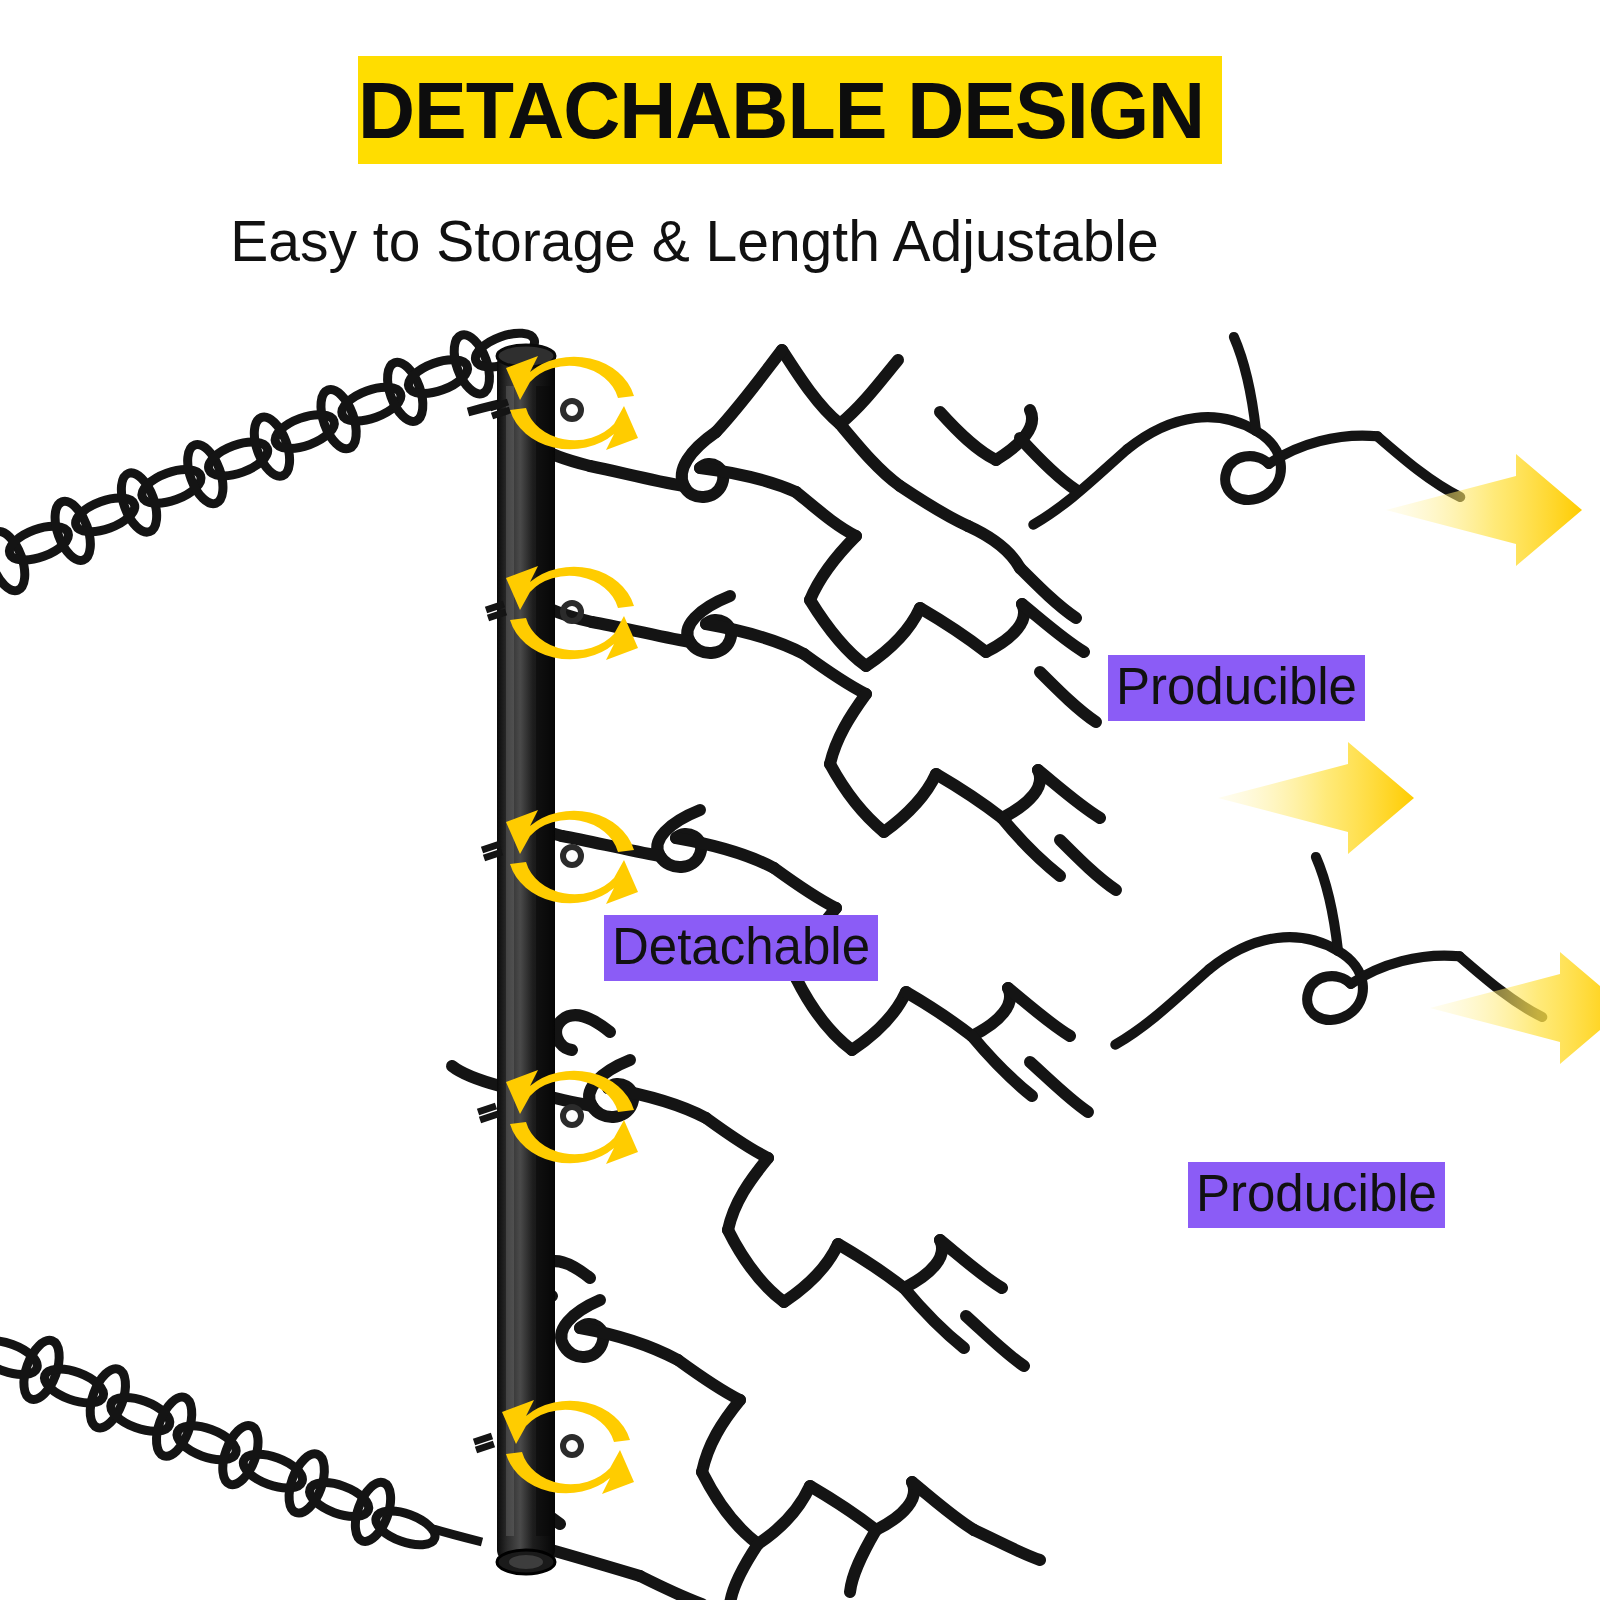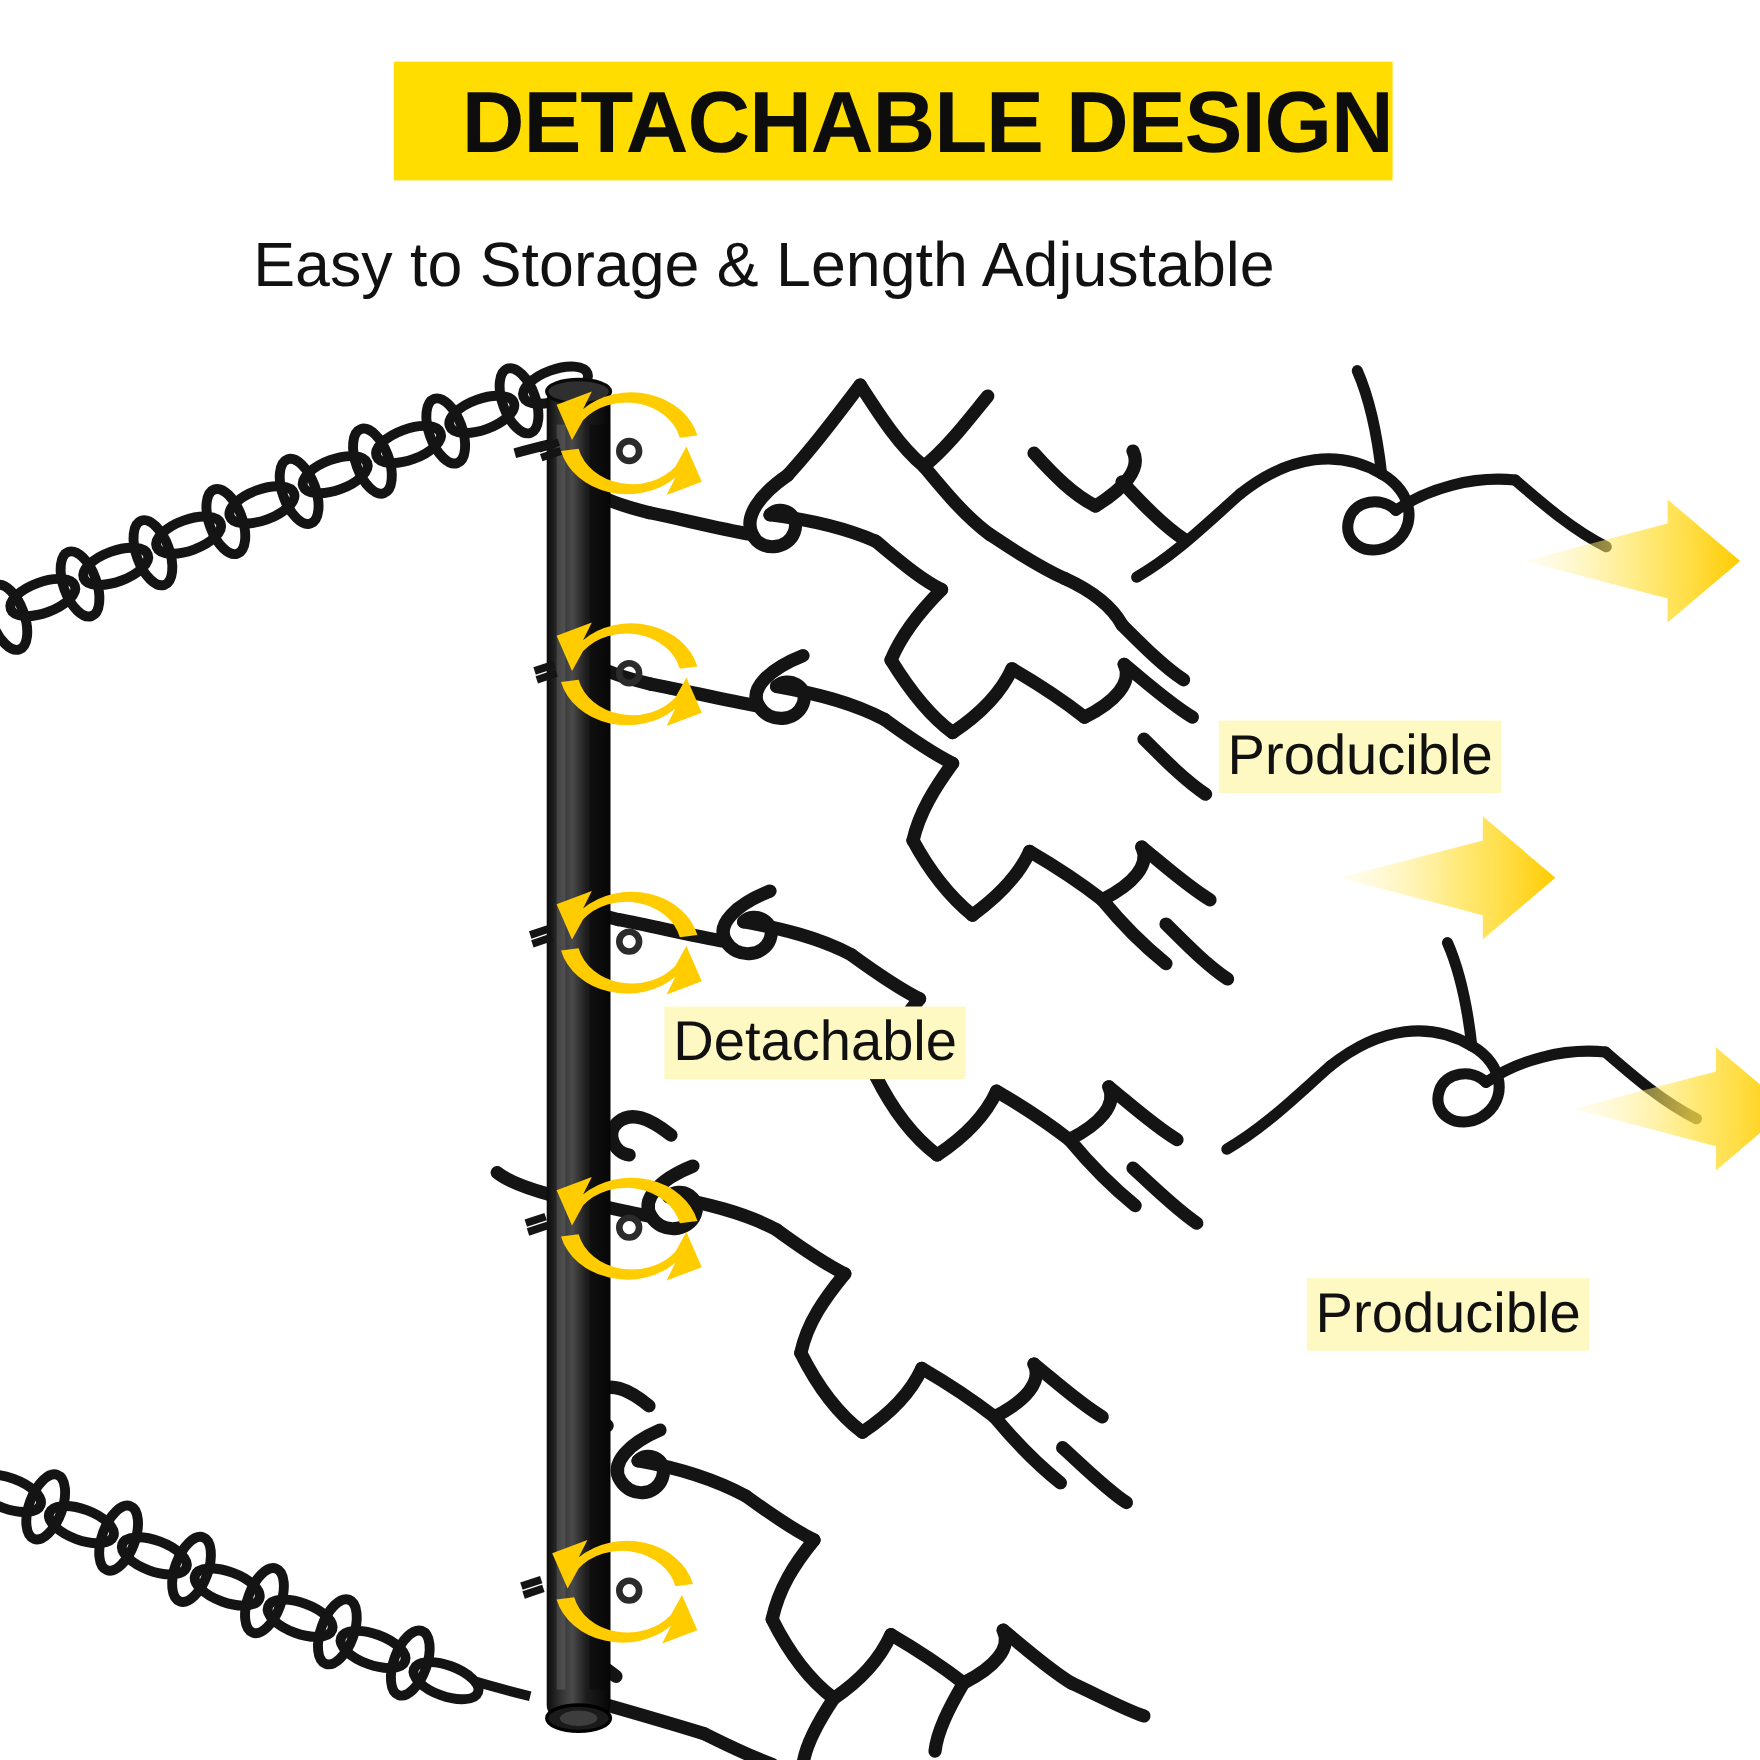--- a/index.html
+++ b/index.html
@@ -18,22 +18,21 @@
   
   #headline-band {
     position: absolute;
     left: 358px;
     top: 56px;
     width: 864px;
     height: 108px;
     background: #FFDD00;
     display: flex;
     align-items: center;
-    justify-content: flex-end;
-    padding-left: 44px;
+    justify-content: flex-start;
   }
   #headline-text {
     font-size: 79px;
     font-weight: bold;
     letter-spacing: -1px;
     color: #0d0d0d;
     line-height: 1;
     white-space: nowrap;
   }
   #subhead-text {
@@ -55,21 +54,21 @@
     width: 1600px;
     height: 1280px;
   }
   #photo svg {
     display: block;
   }
 
   
   .callout {
     position: absolute;
-    background: #fef9c3;
+    background: #8b5cf6;
     color: #111111;
     font-size: 51px;
     line-height: 1.12;
     padding: 3px 8px 6px 8px;
     white-space: nowrap;
   }
   #label-producible-1 { left: 1108px; top: 655px; }
   #label-detachable   { left: 604px;  top: 915px; }
   #label-producible-2 { left: 1188px; top: 1162px; }
 </style>

